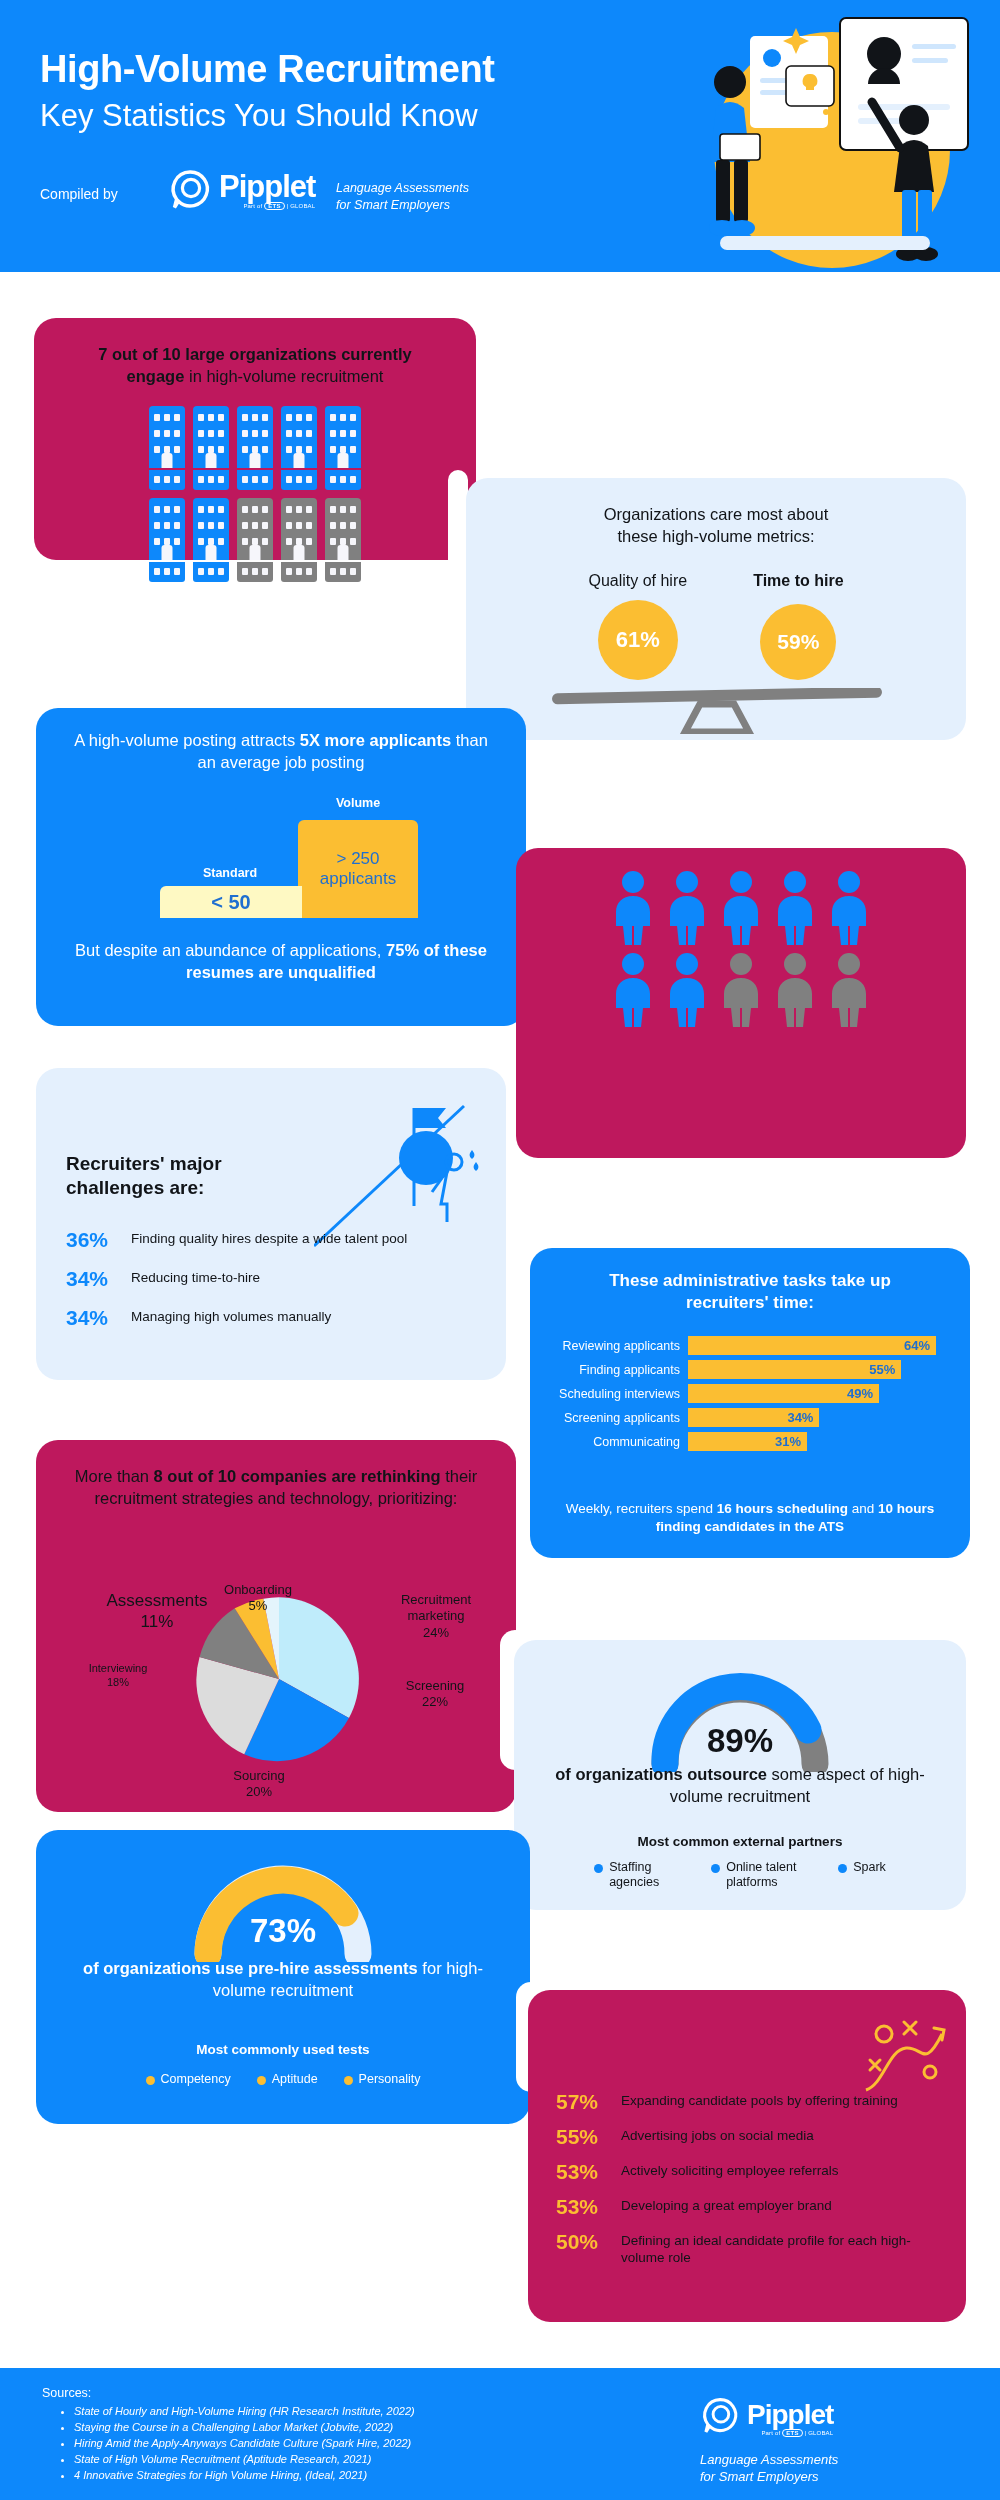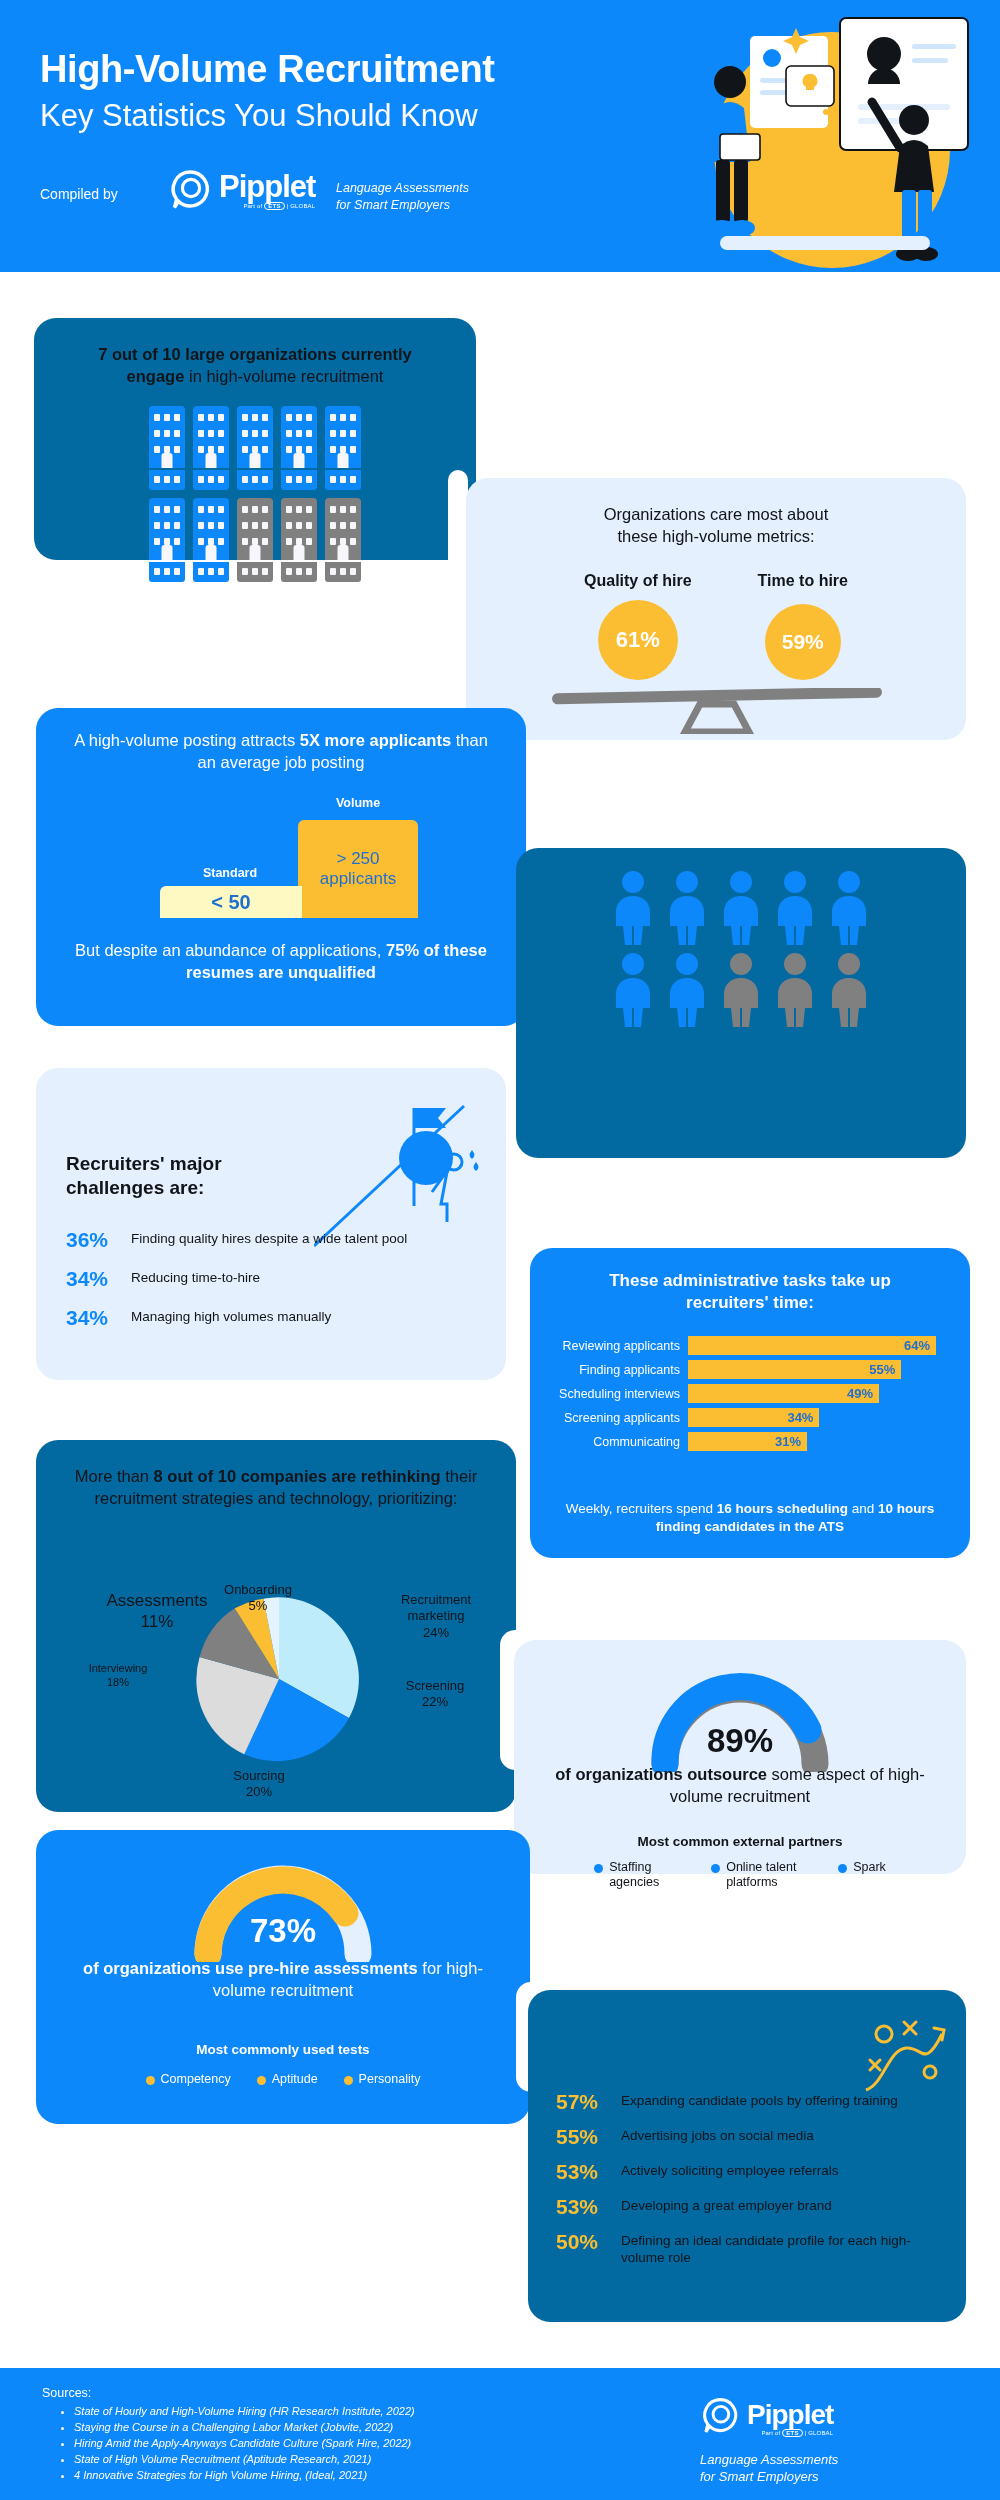--- a/index.html
+++ b/index.html
@@ -34,21 +34,21 @@
   .logo-ets { font-size: 6px; color: #fff; letter-spacing: .2px; margin-top: 1px; text-align: right; }
   .logo-ets .pill { border:1px solid #fff; border-radius:6px; padding:0 3px; font-weight:bold; }
   .hdr-tag {
     position: absolute; left: 336px; top: 180px;
     font-size: 12.5px; font-style: italic; color: #ffffff; line-height: 1.32;
   }
   .hero { position: absolute; right: 0; top: 0; width: 400px; height: 300px; }
 
   
   .card { position: absolute; border-radius: 22px; }
-  .card.lav   { background: #0369a1; }
+  .card.lav   { background: #be185d; }
   .card.lblue { background: #e4f0fd; }
   .card.blue  { background: #0d88fb; color: #ffffff; }
   .halo { position:absolute; border-radius:30px; background:#ffffff; }
 
   .ctitle { font-size: 16.5px; line-height: 1.33; text-align: center; }
   .ctitle b { font-weight: bold; }
 
   
   .bld-grid { display: grid; grid-template-columns: repeat(5, 36px); gap: 8px; justify-content: center; }
   .bld { width: 36px; }
@@ -453,21 +453,21 @@
   </div>
 
   <div class="halo" style="left:448px; top:470px; width:20px; height:110px;"></div>
   <div class="card lblue" style="left:466px; top:478px; width:500px; height:262px;">
     <div class="ctitle" style="padding:26px 50px 0;">
       <div>Organizations care most about</div>
       <div>these high-volume metrics:</div>
     </div>
     <div style="display:flex; justify-content:center; gap:66px; margin-top:24px;">
       <div style="text-align:center;">
-        <div style="font-size:16px;font-weight:bold;">Quality of hire</div>
+        <div style="font-size:16px;font-weight:normal;">Quality of hire</div>
         <div class="circ" style="width:80px;height:80px;background:#fbbe32;margin:10px auto 0;font-size:22px;">61%</div>
       </div>
       <div style="text-align:center;">
         <div style="font-size:16px;font-weight:bold;">Time to hire</div>
         <div class="circ" style="width:76px;height:76px;background:#fbbe32;margin:14px auto 0;font-size:21px;">59%</div>
       </div>
     </div>
     <div style="position:absolute;left:86px;top:210px;">
       <svg width="330" height="46" viewBox="0 0 330 46">
         <rect x="0" y="2" width="330" height="11" rx="5.5" fill="#808080" transform="rotate(-1.2 165 7)"></rect>
@@ -669,21 +669,21 @@
       <div>Screening</div>
       <div>22%</div>
     </div>
     <div style="position:absolute; left:160px; top:328px; width:126px; text-align:center; font-size:13px; line-height:1.25;">
       <div>Sourcing</div>
       <div>20%</div>
     </div>
   </div>
 
   <div class="halo" style="left:500px; top:1630px; width:30px; height:140px;"></div>
-  <div class="card lblue" style="left:514px; top:1640px; width:452px; height:234px;">
+  <div class="card lblue" style="left:514px; top:1640px; width:452px; height:270px;">
     <div style="position:absolute; left:0; right:0; top:28px; display:flex; justify-content:center;">
       <div style="position:relative; width:190px; height:100px;">
         <svg width="190" height="104" viewBox="0 0 190 104">
           <path d="M20 96 A75 75 0 0 1 170 96" fill="none" stroke="#808080" stroke-width="27" stroke-linecap="round"></path>
           <path d="M20 96 A75 75 0 0 1 163 62" fill="none" stroke="#0d88fb" stroke-width="27" stroke-linecap="round"></path>
         </svg>
         <div class="gauge-num" style="top:54px; font-size:33px; color:#111418;">89%</div>
       </div>
     </div>
     <div class="ctitle" style="position:absolute; left:0; right:0; top:124px; padding:0 38px;">

